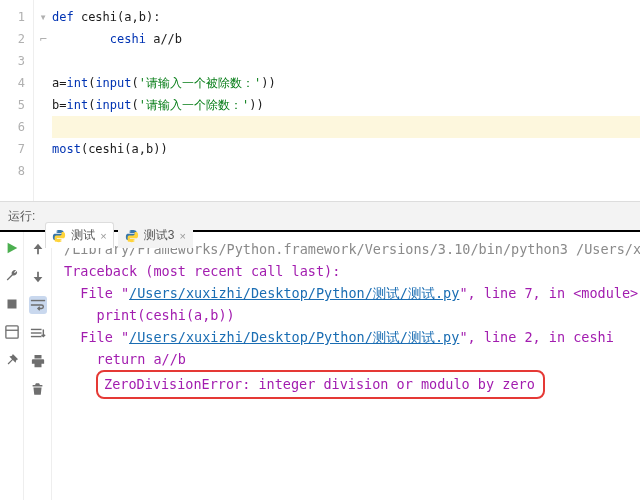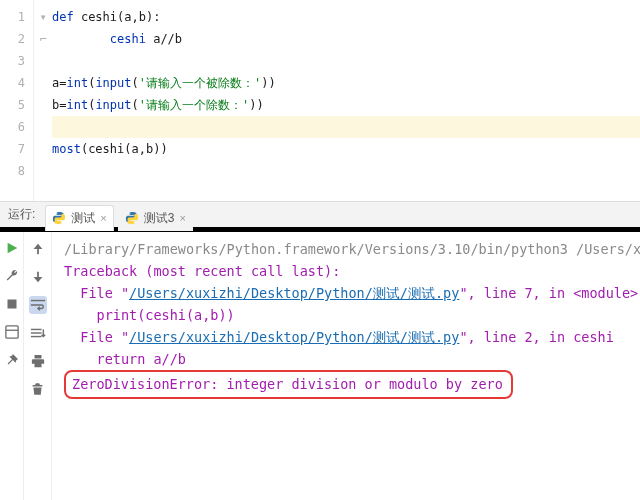--- a/index.html
+++ b/index.html
@@ -53,40 +53,40 @@
   .fn { color: #1a1a1a; }
   .id { color: #1a1a1a; }
   .op { color: #1a1a1a; }
   .builtin { color: #0033b3; }
   .str { color: #067d17; }
 
   
   .run-header {
     height: 30px;
     background: #f3f3f3;
-    border-bottom: 5px solid #000000;
+    border-bottom: 2px solid #000000;
     display: flex;
     align-items: center;
     padding-left: 8px;
     font-size: 12px;
     color: #555;
   }
   .run-header .label { margin-right: 10px; }
   .tab {
     display: flex;
     align-items: center;
     gap: 5px;
     padding: 4px 6px;
     background: #fff;
     border: 1px solid #ddd;
     border-bottom: none;
     border-radius: 3px 3px 0 0;
     margin-right: 4px;
     position: relative;
-    top: 3px;
+    top: 19px;
   }
   .tab.inactive { background: #f3f3f3; border-color: transparent; }
   .tab .py-ico {
     width: 14px; height: 14px;
     display: inline-flex; align-items: center; justify-content: center;
   }
   .tab .close { color: #999; font-size: 11px; }
 
   
   .run-body {
@@ -129,20 +129,21 @@
   .c-gray { color: #8a8a8a; }
   .c-blk { color: #222; }
   .c-green { color: #067d17; }
   .c-red { color: #a21caf; }
   .c-link { color: #1a6db3; text-decoration: underline; cursor: pointer; text-align: right; }
   .errbox {
     display: inline-block;
     border: 2px solid #e53935;
     border-radius: 8px;
     padding: 1px 8px 2px 6px;
+    margin-left: 32px;
   }
 
   svg { display: block; }
 </style>
 </head>
 <body>
 
 <div class="editor">
   <div class="gutter mono" id="gutter">
       <div>1</div>

